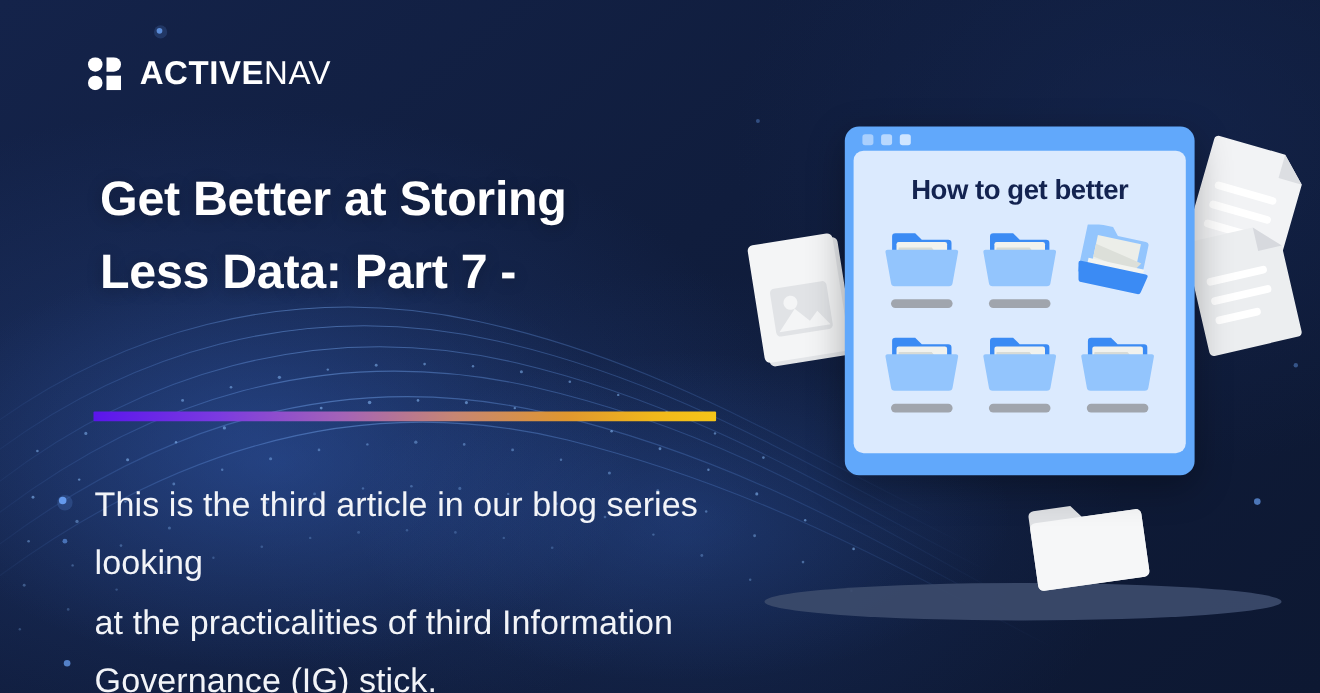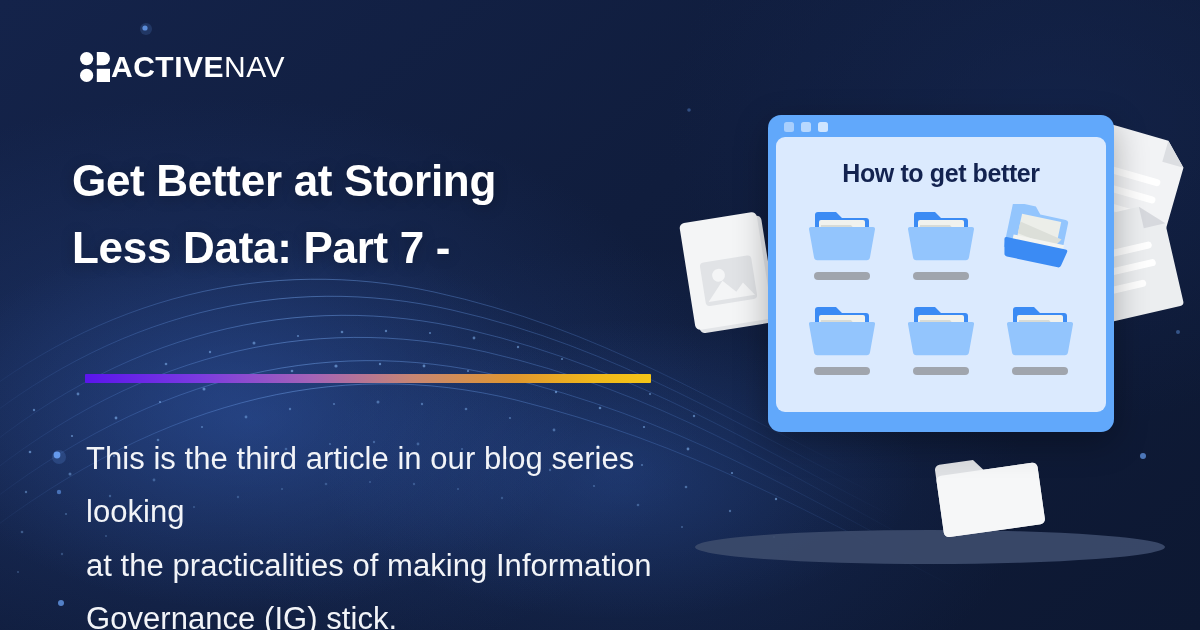--- a/index.html
+++ b/index.html
@@ -18,33 +18,33 @@
       radial-gradient(ellipse 560px 340px at 52% 78%, rgba(30,56,112,.42) 0%, rgba(16,29,61,0) 72%),
       radial-gradient(ellipse 520px 400px at 88% 20%, rgba(22,40,84,.55) 0%, rgba(16,29,61,0) 75%),
       linear-gradient(140deg,#14234a 0%,#101d3d 45%,#0d1832 100%);
     overflow:hidden;
   }
   .mesh{ position:absolute; inset:0; pointer-events:none; }
 
   
   .logo{
     position:absolute; left:80px; top:52px;
-    display:flex; align-items:center; gap:1px;
+    display:flex; align-items:center; gap:17px;
   }
   .logo-mark{ width:30px; height:30px; position:relative; }
   .logo-text{
     font-size:30px; font-weight:700; letter-spacing:.5px;
     color:#ffffff; line-height:1; white-space:nowrap;
     font-family:"Liberation Sans", sans-serif;
   }
   .logo-text .light{ font-weight:400; }
 
   
   .headline{
-    position:absolute; left:72px; top:148px; width:560px;
+    position:absolute; left:91px; top:148px; width:560px;
     font-size:44px; font-weight:700; color:#ffffff;
     line-height:1.52; letter-spacing:-.3px;
     text-shadow:0 2px 14px rgba(0,0,0,.25);
   }
 
   
   .rule{
     position:absolute; left:85px; top:374px;
     width:566px; height:9px; border-radius:1px;
     background:linear-gradient(90deg,#5a15ec 0%,#7b3ae0 20%,#a463b7 40%,#c78673 58%,#e0972f 76%,#f0b81b 90%,#f5c518 100%);
@@ -65,21 +65,21 @@
     width:470px; height:34px; border-radius:50%;
     background:#3c4b6b; opacity:.92;
   }
 
   
   .doc{ position:absolute; }
 
   
   .window{
     position:absolute; left:108px; top:25px;
-    width:346px; height:317px;
+    width:318px; height:317px;
     background:#61a8fb; border-radius:13px;
     padding:22px 8px 20px 8px;
     box-shadow:0 10px 34px rgba(0,0,0,.30);
   }
   .titlebar{
     position:absolute; left:16px; top:7px;
     display:flex; gap:7px;
   }
   .tdot{ width:10px; height:10px; border-radius:2.5px; background:#a9cffd; }
   .tdot.d2{ background:#b8d8fe; }
@@ -263,21 +263,21 @@
 
   <h1 class="headline">
     <span>Get Better at Storing</span><br>
     <span>Less Data: Part 7 -</span><br>
   </h1>
 
   <div class="rule"></div>
 
   <p class="subtitle">
     <span>This is the third article in our blog series looking</span><br>
-    <span>at the practicalities of making Information</span><br>
+    <span>at the practicalities of third Information</span><br>
     <span>Governance (IG) stick.</span>
   </p>
 
   <div class="illo">
 
     <div class="shadow-ellipse"></div>
 
     <svg class="doc" style="left:18px; top:120px;" width="110" height="135" viewBox="0 0 110 135">
       <g transform="rotate(-9 55 67)">
         <rect x="14" y="10" width="78" height="108" rx="5" fill="#e3e5e8"></rect>

